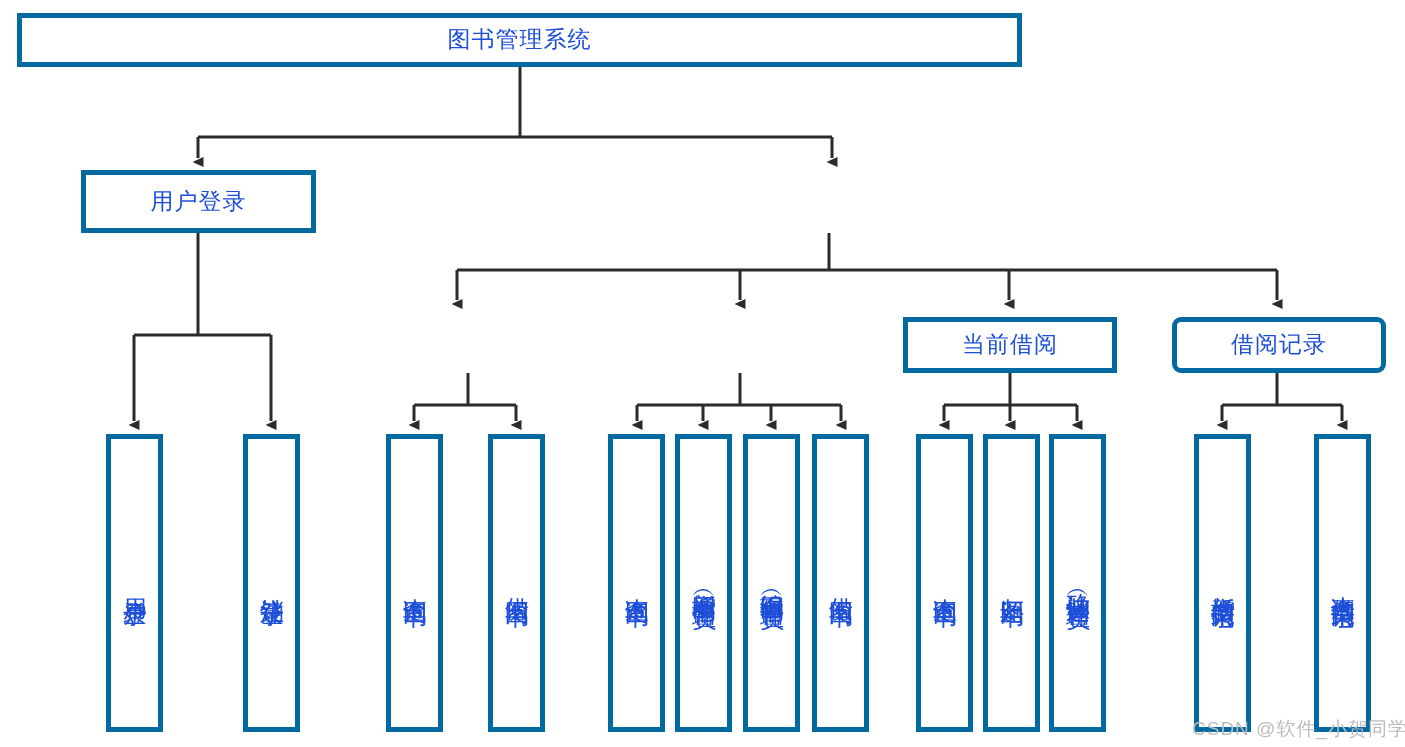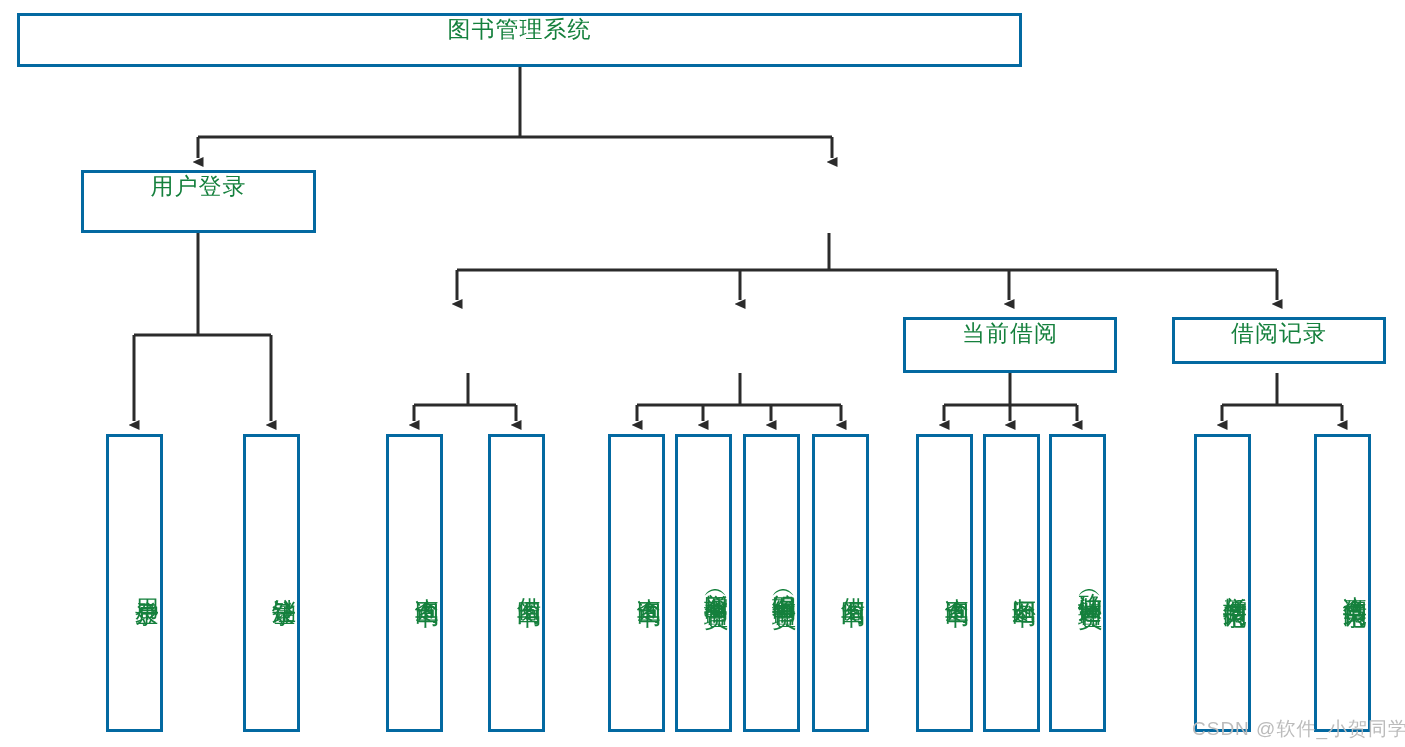--- a/index.html
+++ b/index.html
@@ -22,25 +22,26 @@
     position: absolute;
     left: 0;
     top: 0;
     width: 1405px;
     height: 747px;
     pointer-events: none;
   }
   .node {
     position: absolute;
     box-sizing: border-box;
-    border: 3px solid #0369a1;
+    border: 5px solid #0369a1;
     background: #ffffff;
     display: flex;
+    align-items: center;
     justify-content: center;
-    color: #15803d;
+    color: #1d4ed8;
   }
   .node.h {
     font-size: 23px;
     letter-spacing: 1px;
     line-height: 1.2;
   }
   .node.v {
     writing-mode: vertical-rl;
     text-orientation: upright;
     font-size: 24px;
@@ -124,21 +125,21 @@
     <span>图书管理系统</span>
   </div>
 
   <div class="node h" style="left:81px; top:170px; width:235px; height:63px;">
     <span>用户登录</span>
   </div>
 
   <div class="node h" style="left:903px; top:317px; width:214px; height:56px;">
     <span>当前借阅</span>
   </div>
-  <div class="node h" style="left:1172px; top:317px; width:214px; height:47px;">
+  <div class="node h" style="left:1172px; top:317px; width:214px; height:56px;border-radius:9px;">
     <span>借阅记录</span>
   </div>
 
   <div class="node v" style="left:106px; top:434px; width:57px; height:298px;">
     <span class="vtext">用户登录</span>
   </div>
   <div class="node v" style="left:243px; top:434px; width:57px; height:298px;">
     <span class="vtext">注销登录</span>
   </div>
 

